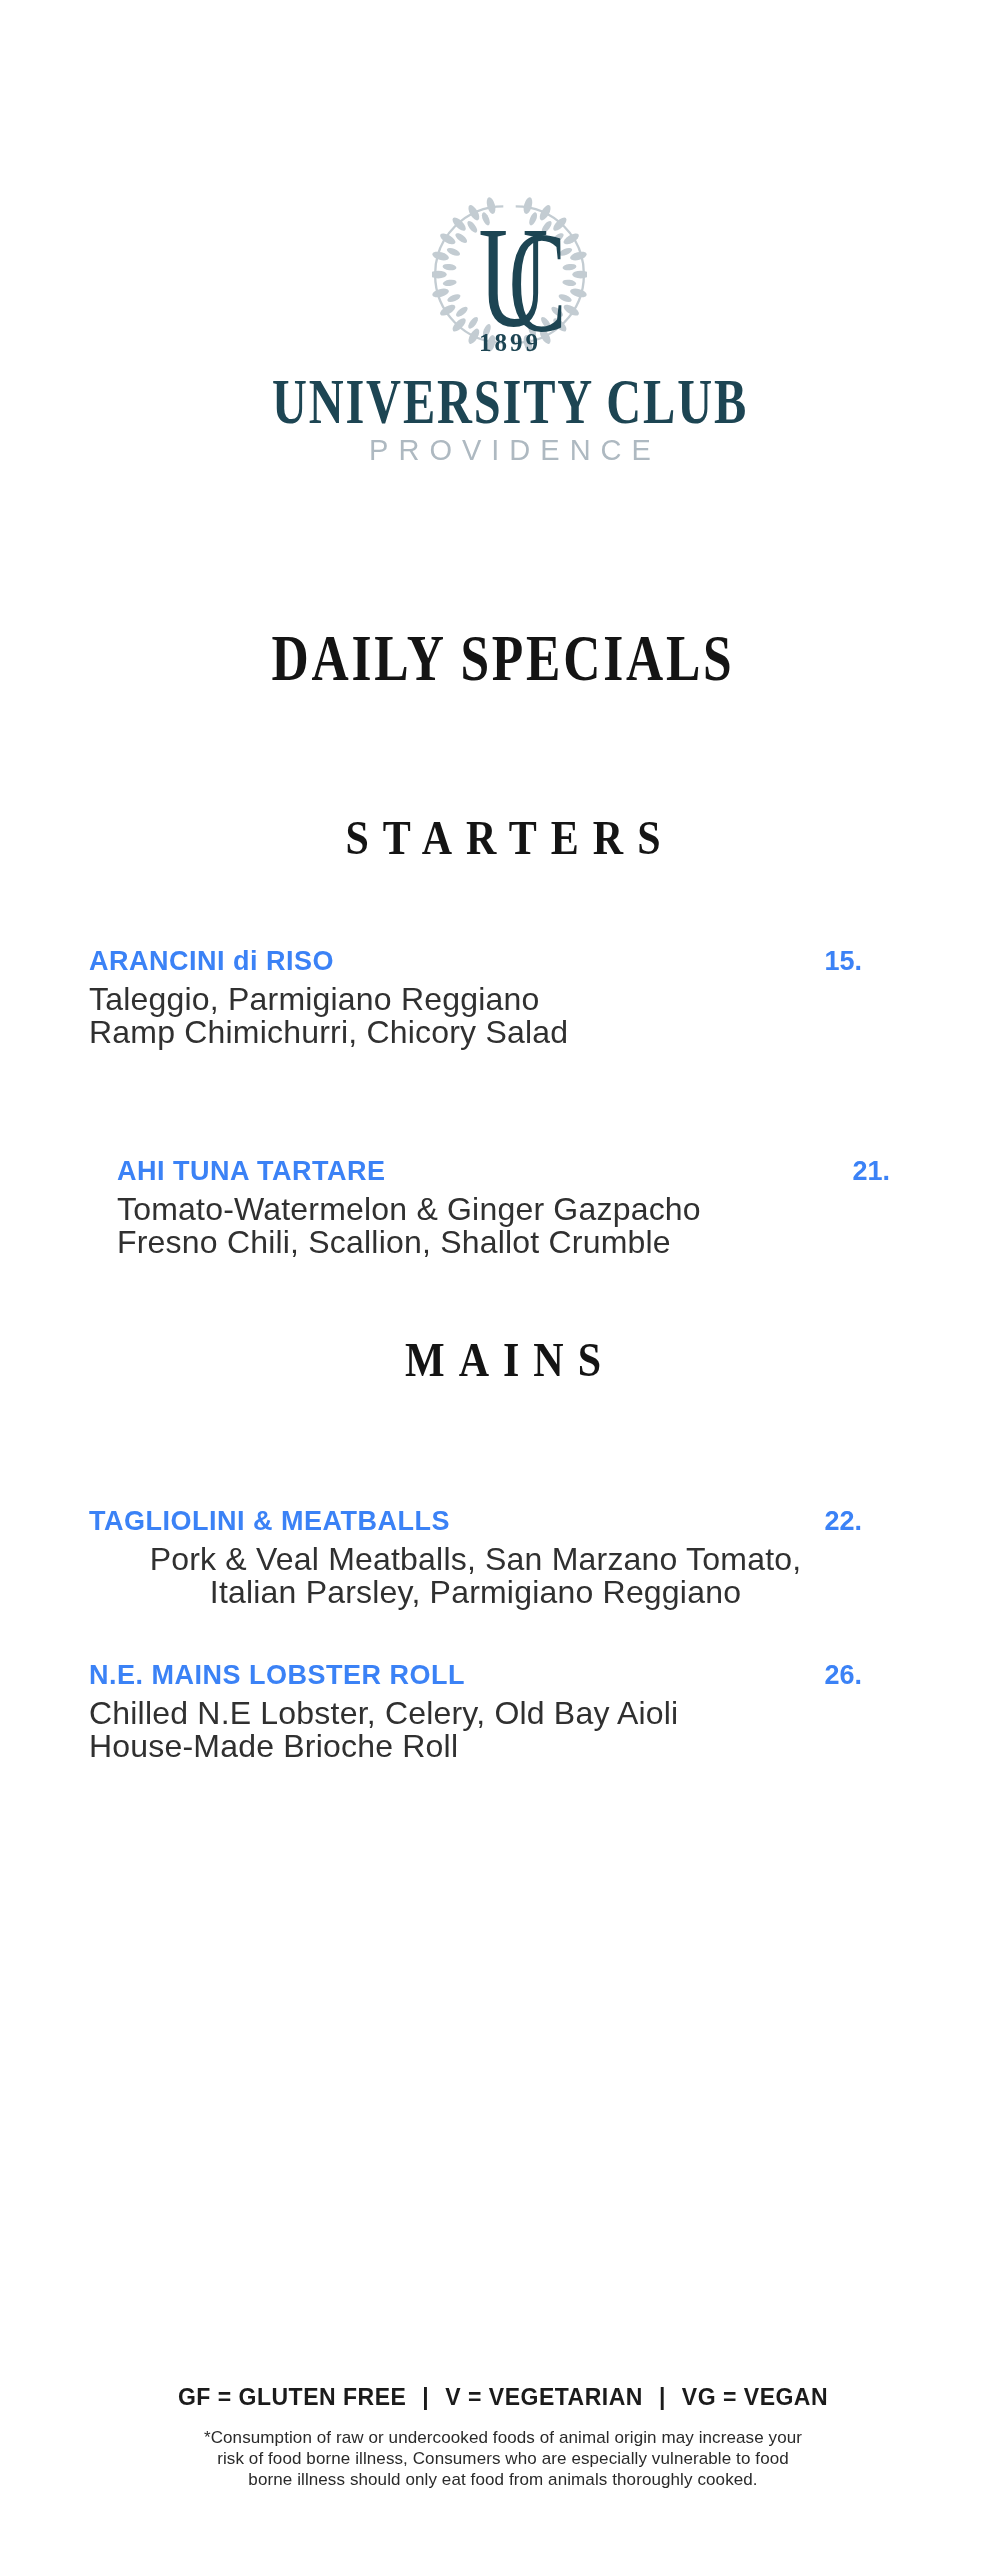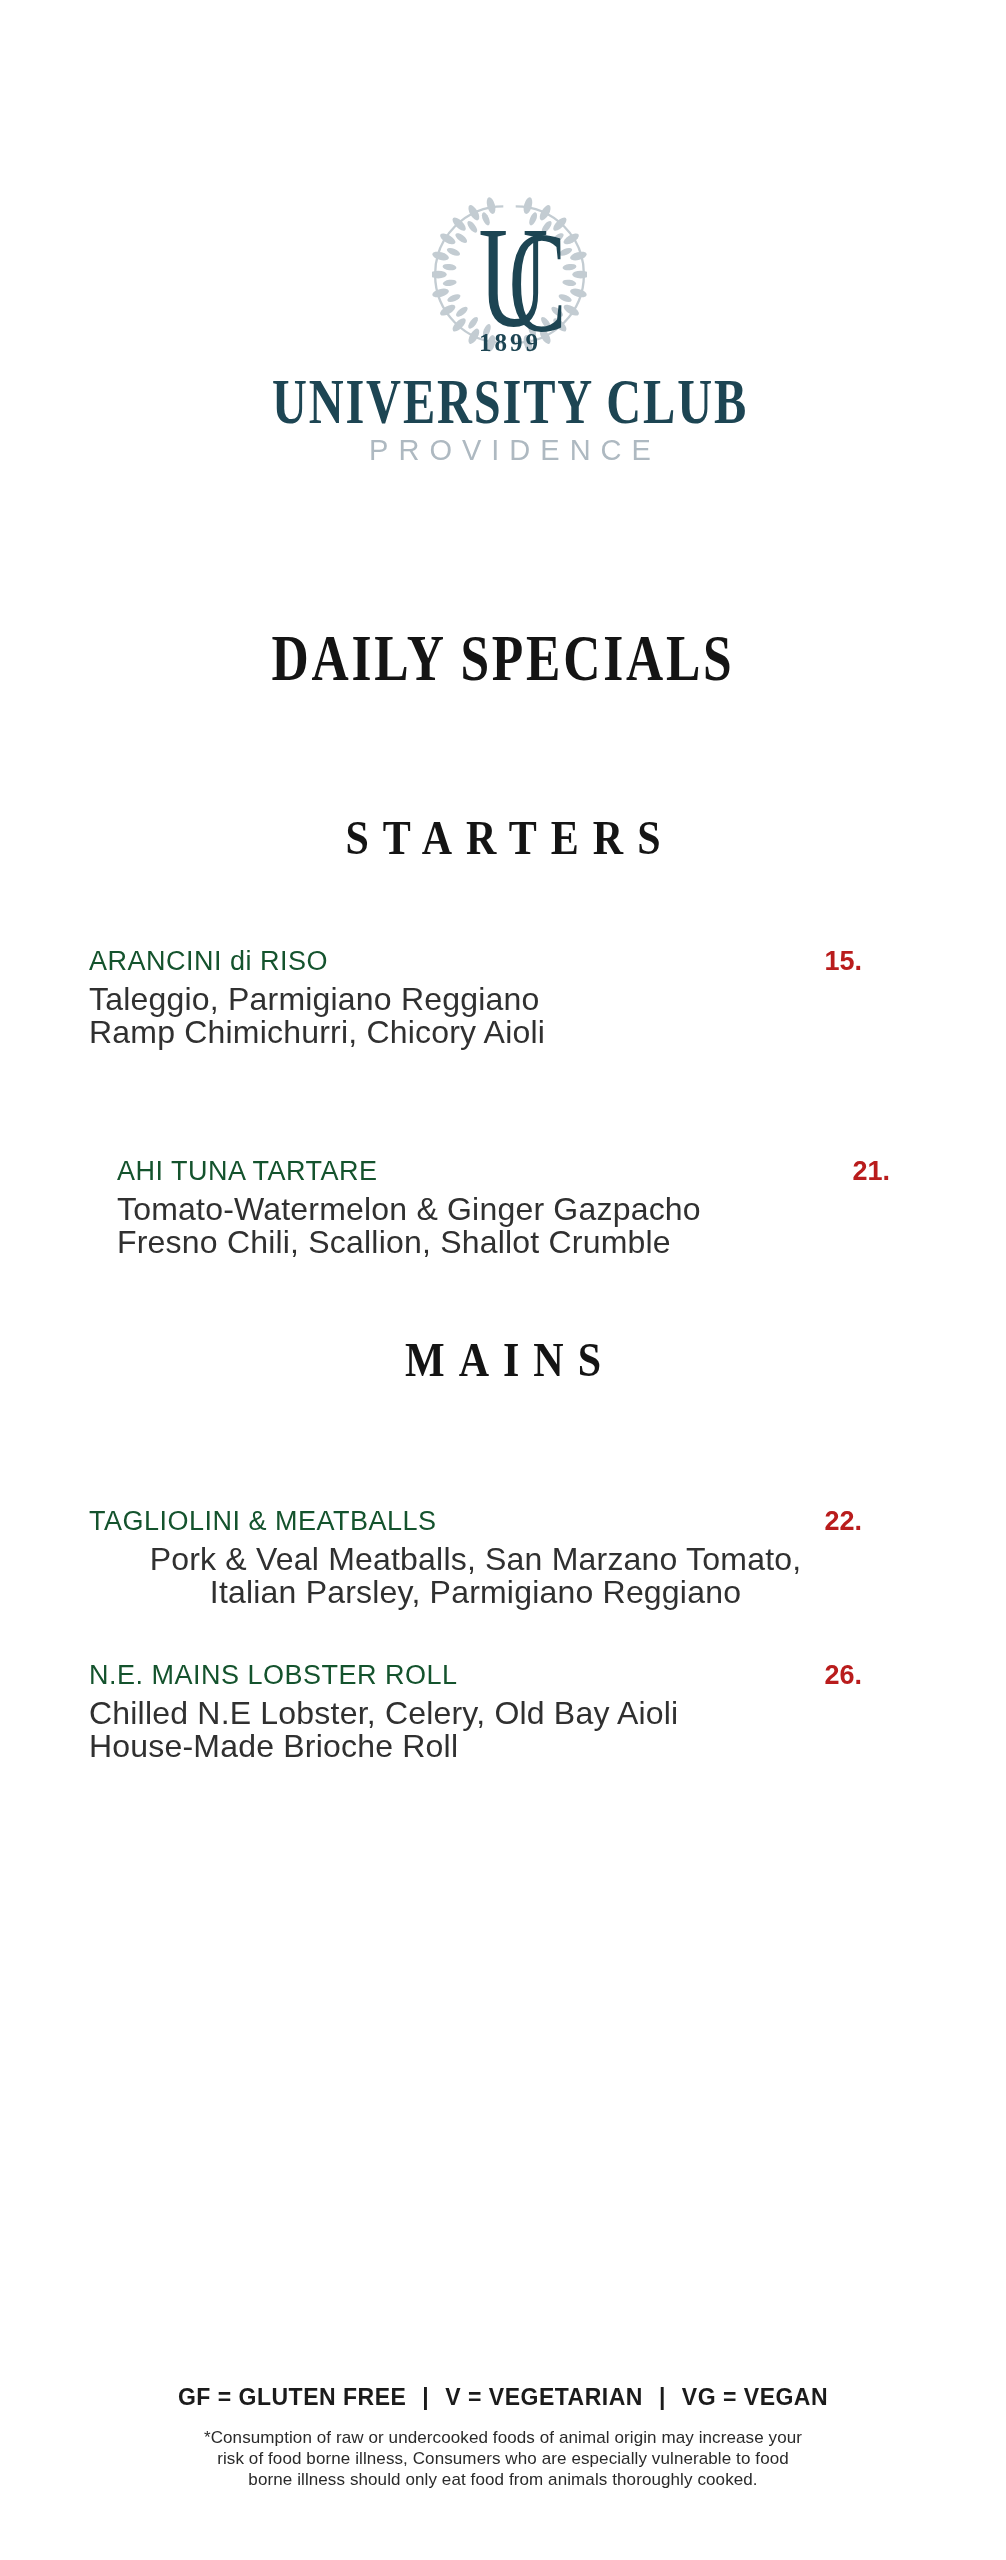--- a/index.html
+++ b/index.html
@@ -60,24 +60,24 @@
   }
   .item-s1{top:946px;}
   .item-s2{top:1156px;margin-left:28px;}
   .item-m1{top:1506px;text-align:center;}
   .item-m2{top:1660px;}
   .item-head{
     display:flex;justify-content:space-between;align-items:baseline;
     line-height:30px;
   }
   .item-name{
-    font-weight:normal;font-size:27px;letter-spacing:0.5px;color:#14532d;
+    font-weight:bold;font-size:27px;letter-spacing:0.5px;color:#3b82f6;
   }
   .item-price{
-    font-weight:bold;font-size:27px;color:#b91c1c;
+    font-weight:bold;font-size:27px;color:#3b82f6;
   }
   .item-desc{margin-top:7px;}
   .desc-line{
     font-size:32px;line-height:33px;color:#303030;letter-spacing:0.2px;
   }
 
   
   .legend{
     top:2384px;text-align:center;
     font-weight:bold;font-size:23px;color:#1b1b1b;letter-spacing:0.5px;
@@ -161,21 +161,21 @@
 
   <div class="abs section-heading heading-starters">STARTERS</div>
 
   <div class="menu-item item-s1">
     <div class="item-head">
       <span class="item-name">ARANCINI di RISO</span>
       <span class="item-price">15.</span>
     </div>
     <div class="item-desc">
       <div class="desc-line">Taleggio, Parmigiano Reggiano</div>
-      <div class="desc-line">Ramp Chimichurri, Chicory Aioli</div>
+      <div class="desc-line">Ramp Chimichurri, Chicory Salad</div>
     </div>
   </div>
 
   <div class="menu-item item-s2">
     <div class="item-head">
       <span class="item-name">AHI TUNA TARTARE</span>
       <span class="item-price">21.</span>
     </div>
     <div class="item-desc">
       <div class="desc-line">Tomato-Watermelon &amp; Ginger Gazpacho</div>

